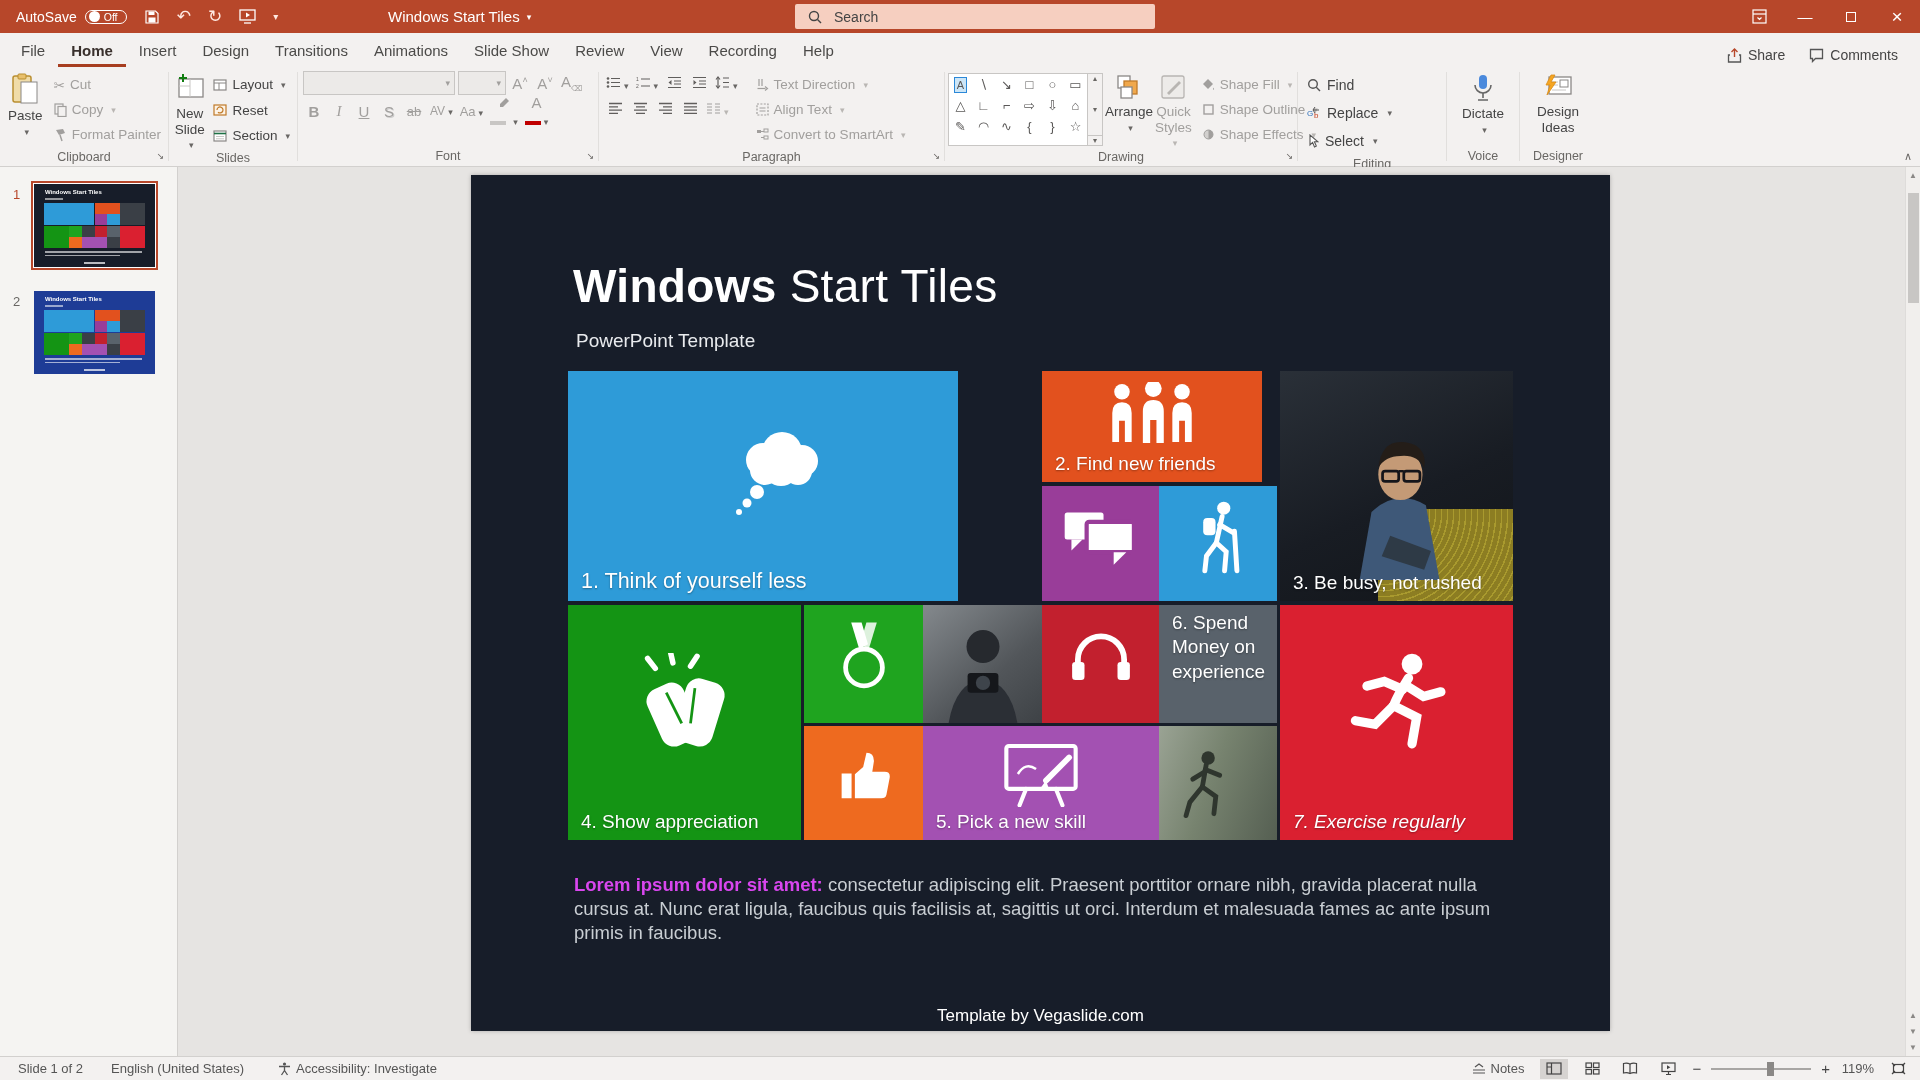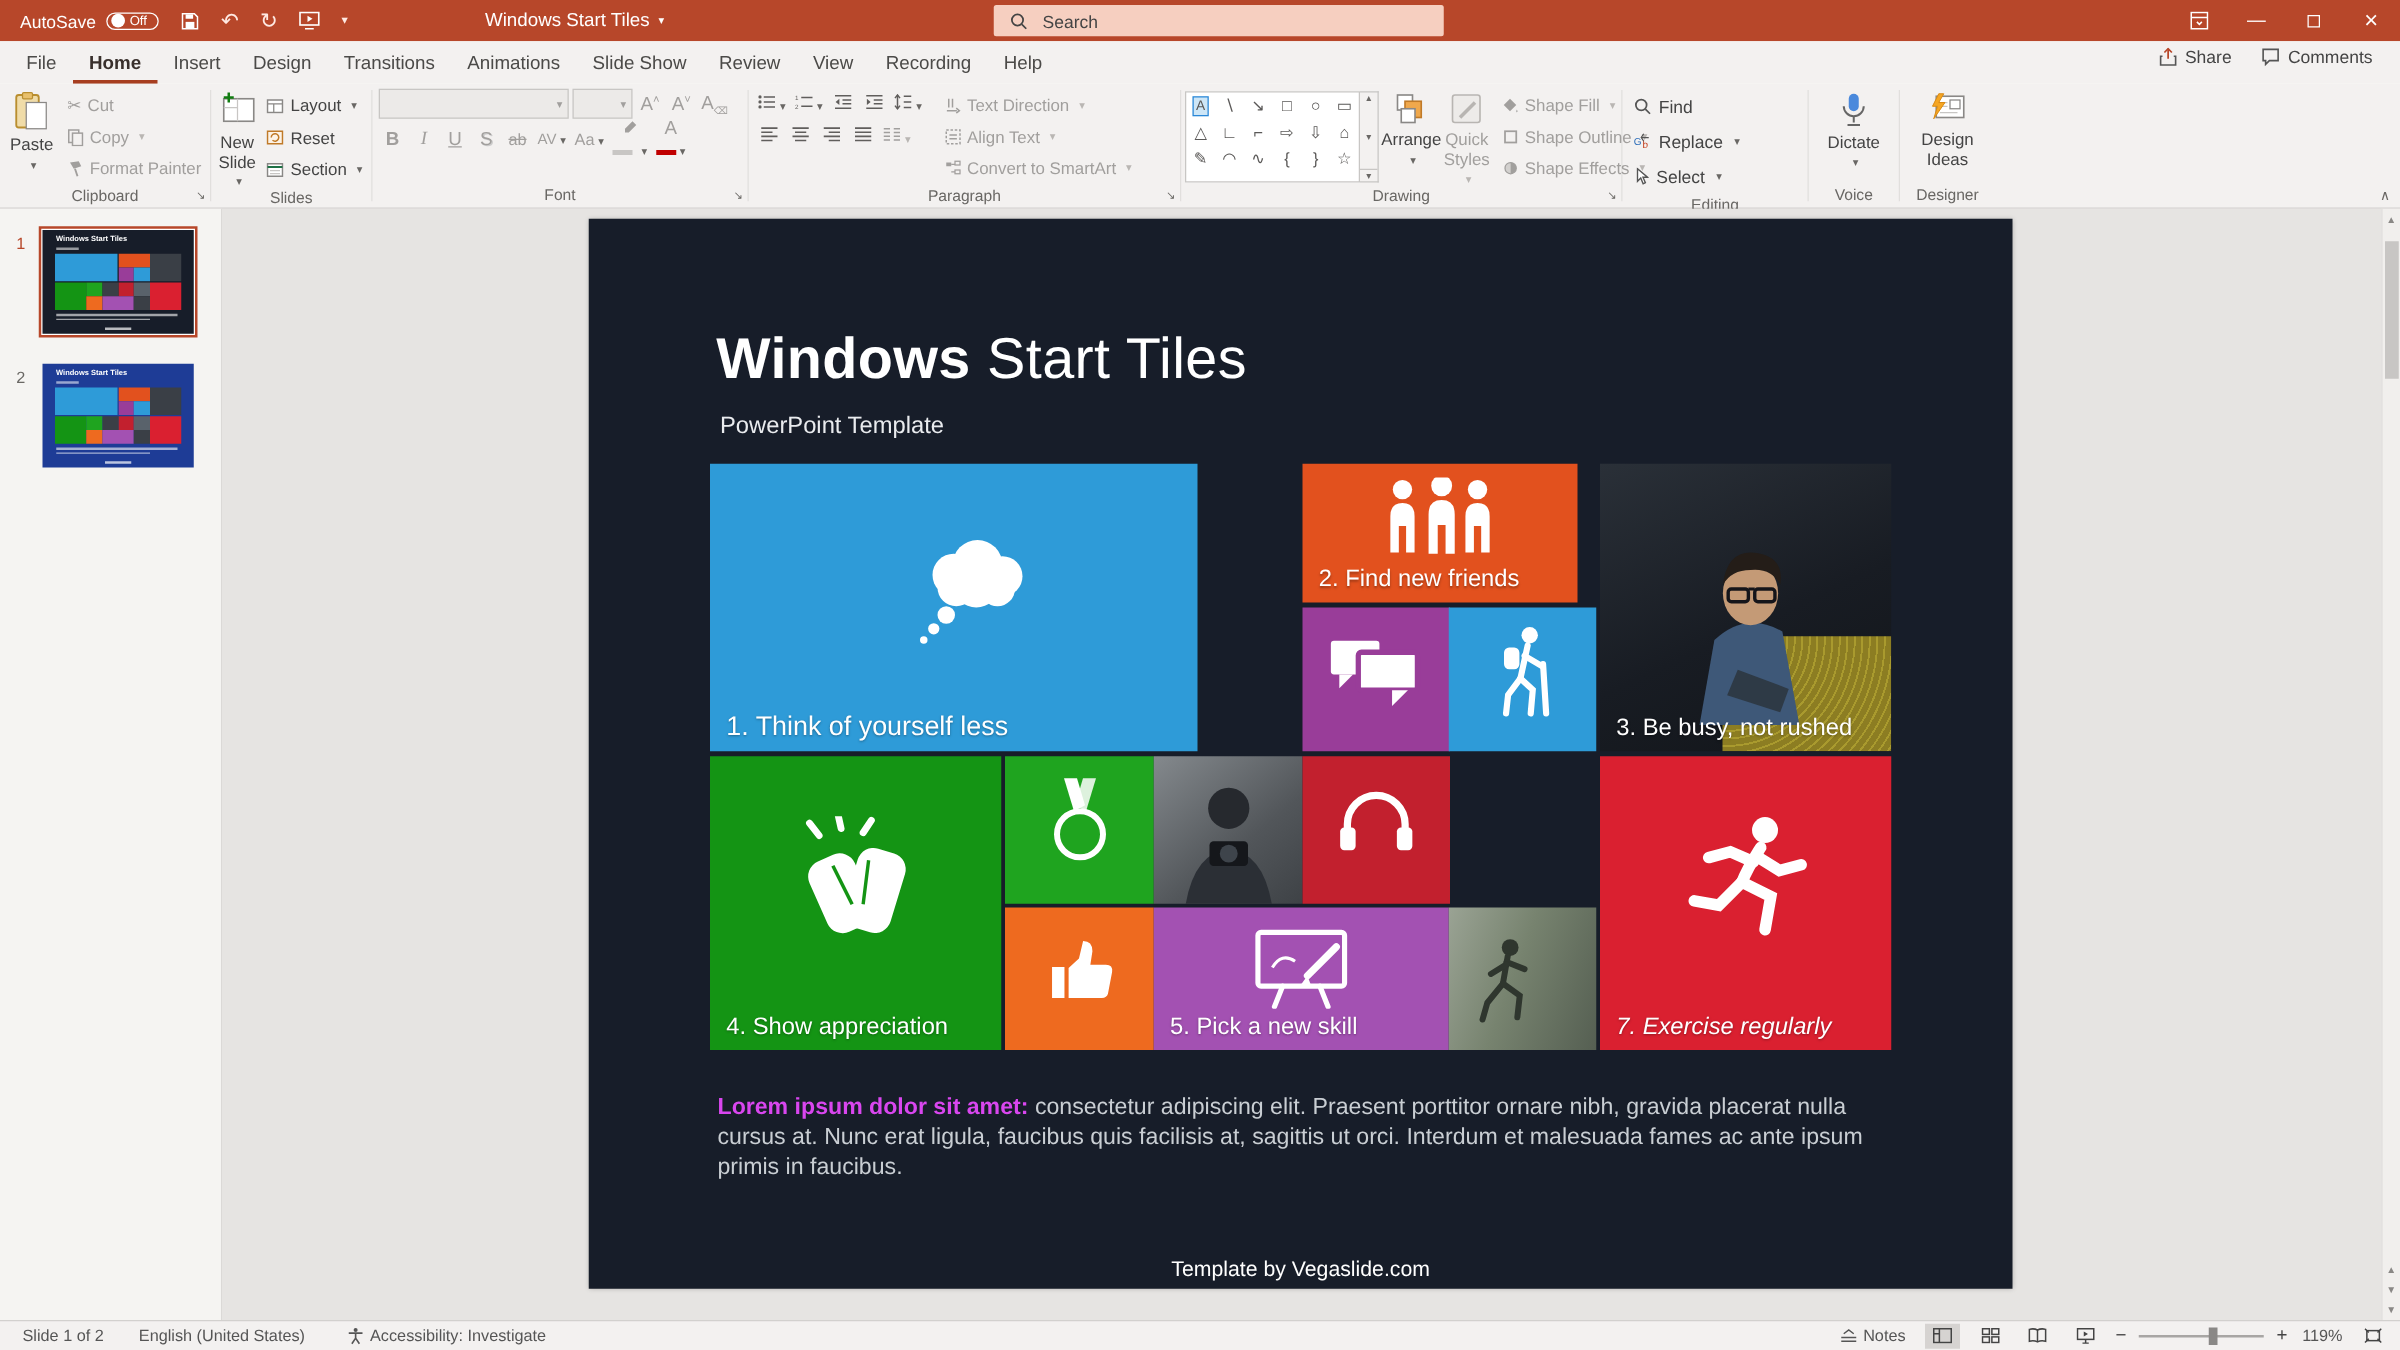--- a/index.html
+++ b/index.html
@@ -17,21 +17,21 @@
   .search svg{flex:none;}
   .search input{background:transparent;border:none;outline:none;font-size:14px;color:#3b3a39;font-family:inherit;width:280px;}
   .search input::placeholder{color:#444;}
   .win-controls{position:absolute;right:0;top:0;height:33px;display:flex;}
   .wbtn{width:46px;height:33px;display:flex;align-items:center;justify-content:center;color:#fff;font-size:15px;}
   .winbox{width:10px;height:10px;border:1px solid #fff;display:inline-block;}
   
   .tabrow{position:absolute;left:0;top:33px;right:0;height:34px;background:#F3F1F0;display:flex;align-items:stretch;padding-left:8px;}
   .tab{padding:0 13px;font-size:15px;color:#4b4a48;display:flex;align-items:center;}
   .tab.active{color:#39302c;font-weight:700;box-shadow:inset 0 -3px 0 #A73E20;}
-  .tabrow-right{margin-left:auto;display:flex;align-items:flex-start;gap:4px;padding-right:12px;}
+  .tabrow-right{margin-left:auto;display:flex;align-items:flex-end;gap:4px;padding-right:12px;}
   .trbtn{display:flex;align-items:center;gap:6px;font-size:14px;color:#444;padding:4px 10px;}
   
   .ribbon{position:absolute;left:0;top:67px;right:0;height:100px;background:#F3F1F0;border-bottom:1px solid #D2D0CE;display:flex;}
   .group{position:relative;display:flex;flex-direction:column;padding:3px 3px 0;}
   .gc{flex:1;display:flex;align-items:stretch;gap:2px;}
   .glabel{height:18px;font-size:12.5px;color:#696764;text-align:center;line-height:16px;white-space:nowrap;}
   .gsep{width:1px;background:#E1DFDD;margin:5px 0;}
   .launcher{position:absolute;right:1px;bottom:3px;width:13px;height:13px;color:#696764;font-size:9px;line-height:13px;text-align:center;}
   .bigbtn{width:58px;display:flex;flex-direction:column;align-items:center;font-size:13.5px;color:#444;text-align:center;line-height:1.15;padding-top:3px;gap:3px;white-space:nowrap;}
   .col{display:flex;flex-direction:column;justify-content:space-between;padding:2px 0;}
@@ -686,20 +686,23 @@
       </div>
 
       <div class="tile" style="left: 571px; top: 430px; width: 118px; height: 118px; background: rgb(194, 32, 46);">
         <svg class="ticon" width="66" height="52" viewBox="0 0 80 62">
           <path d="M12 52 V34 a28 28 0 0 1 56 0 V52" fill="none" stroke="#fff" stroke-width="7"></path>
           <rect x="5" y="37" width="15" height="22" rx="4" fill="#fff"></rect>
             <rect x="60" y="37" width="15" height="22" rx="4" fill="#fff"></rect>
         </svg>
       </div>
 
+      <div class="tile" style="left: 688px; top: 430px; width: 118px; height: 118px; background: rgb(89, 98, 107);">
+        <span class="lbl lbl-top">6. Spend Money on experience</span>
+      </div>
 
       <div class="tile" style="left: 333px; top: 551px; width: 119px; height: 114px; background: rgb(238, 106, 31);">
         <svg class="ticon" width="58" height="58" viewBox="0 0 70 70">
           <path fill="#fff" d="M8 32h12v30H8zM24 62V33l10-9 4-17q9 0 9 10l-2 13h15q7 0 6 7l-4 21q-1 4-6 4z"></path>
         </svg>
       </div>
 
       <div class="tile" style="left: 452px; top: 551px; width: 236px; height: 114px; background: rgb(163, 81, 178);">
         <svg class="ticon hi" width="84" height="66" viewBox="0 0 100 80" style="top:42%;">
           <rect x="8" y="6" width="84" height="52" rx="3" fill="none" stroke="#fff" stroke-width="5"></rect>

